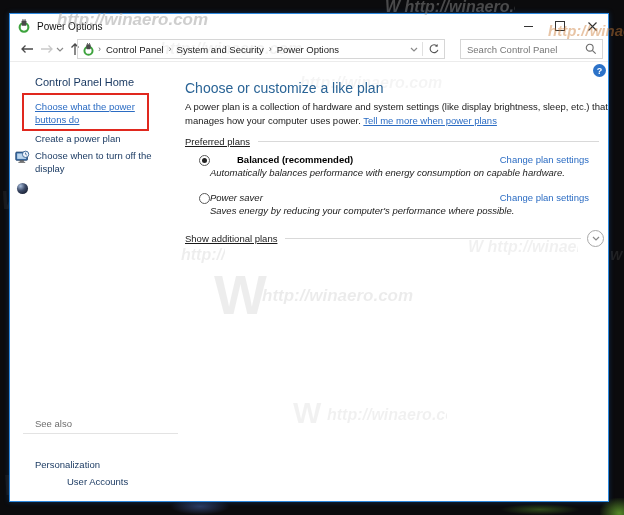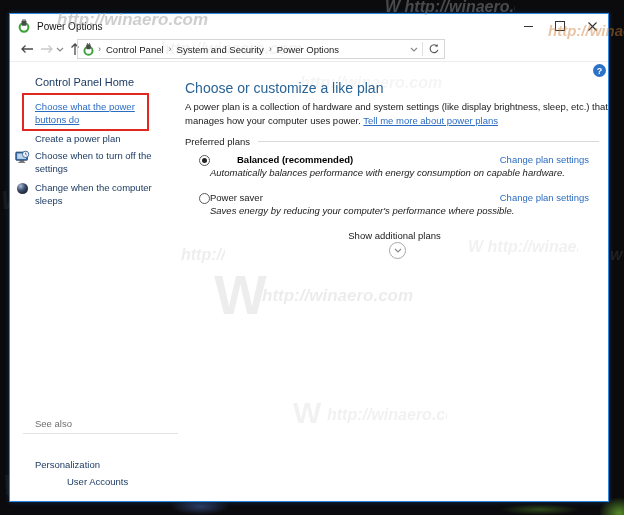--- a/index.html
+++ b/index.html
@@ -94,32 +94,32 @@
 
   
   .help-btn{left:583px;top:2px;width:13px;height:13px;border-radius:50%;background:#2c72c8;color:#fff;
     display:flex;align-items:center;justify-content:center;font-size:9px;font-weight:bold;cursor:pointer;}
   .page-heading{left:175px;top:18px;font-size:14px;color:#2a6496;}
   .intro{left:175px;top:38px;width:424px;line-height:14px;color:#1a1a1a;}
   .link{color:#2b6cc3;text-decoration:underline;cursor:pointer;}
   .action-link{color:#2b6cc3;text-decoration:none;cursor:pointer;}
   .group-row{display:flex;align-items:center;}
   .gr-preferred{left:175px;right:9px;top:74px;}
-  .gr-additional{left:175px;right:4px;top:168px;flex-direction:column;}
-  .group-label{white-space:nowrap;color:#1a1a1a;}
+  .gr-additional{left:175px;right:4px;top:168px;}
+  .group-label{white-space:nowrap;color:#1a1a1a;text-decoration:underline;}
   .rule{flex:1;border-top:1px solid #d9d9d9;margin-left:8px;}
   .chev-circle{width:15px;height:15px;border:1px solid #a8a8a8;border-radius:50%;margin-left:6px;
     display:flex;align-items:center;justify-content:center;flex:0 0 auto;cursor:pointer;background:#fff;}
   .radio{width:11px;height:11px;border:1px solid #5a5a5a;border-radius:50%;box-sizing:border-box;position:absolute;cursor:pointer;background:#fff;}
   .radio.checked::after{content:"";position:absolute;left:2px;top:2px;width:5px;height:5px;border-radius:50%;background:#222;}
   .r1{left:189px;top:93px;}
   .r2{left:189px;top:131px;}
   .plan-name{left:200px;top:92px;}
   .pn1{font-weight:bold;color:#000;padding-left:27px;}
-  .pn2{top:130px;}
+  .pn2{top:130px;font-style:italic;}
   .plan-desc{left:200px;color:#1a1a1a;font-style:italic;}
   .pd1{top:105px;}
   .pd2{top:143px;}
   .act{top:92px;right:19px;text-align:right;}
   .act2{top:130px;}
   svg{display:block;}
 </style>
 </head>
 <body>
 
@@ -210,62 +210,68 @@
       </span>
       <span class="addr-div"></span>
       <span class="refresh-btn">
         <svg width="12" height="12" viewBox="0 0 16 16">
           <path d="M13.2 9.2 A5.3 5.3 0 1 1 12.4 4.4" fill="none" stroke="#555" stroke-width="1.5"></path>
           <path d="M12.8 1.2 L12.8 4.8 L9.2 4.8 Z" fill="#555"></path>
         </svg>
       </span>
     </div>
 
+    <div class="searchbox">
+      <input type="text" placeholder="Search Control Panel" style="">
+      <svg class="search-icon" viewBox="0 0 14 14">
+        <circle cx="5.5" cy="5.5" r="4" fill="none" stroke="#6d6d6d" stroke-width="1.3"></circle>
+        <path d="M8.8 8.8 L12.5 12.5" stroke="#6d6d6d" stroke-width="1.3"></path>
+      </svg>
+    </div>
   </div>
 
   <div class="win-body">
 
     <div class="abs help-btn">
         <span>?</span>
       </div>
 
     <div class="abs cph">Control Panel Home</div>
     <div class="abs highlight-box"></div>
     <a class="abs task t2">Create a power plan</a>
     <a class="abs task task-hot t1">Choose what the power buttons do</a>
     <svg class="abs task-icon ti3" viewBox="0 0 16 16">
       <rect x="0.8" y="2.2" width="12.5" height="8.8" rx="1" fill="#3a6ea5" stroke="#1d3c66" stroke-width="0.8"></rect>
       <rect x="2.3" y="3.7" width="9.5" height="5.8" fill="#bcd6ee"></rect>
       <rect x="5" y="11" width="4.5" height="1.6" fill="#555"></rect>
       <rect x="3.6" y="12.6" width="7.3" height="1.2" fill="#777"></rect>
       <circle cx="11.3" cy="4.6" r="3.4" fill="#eef3fa" stroke="#2d5b8e" stroke-width="0.9"></circle>
       <path d="M11.3 2.8 V4.6 L12.6 5.4" fill="none" stroke="#2d5b8e" stroke-width="0.9"></path>
     </svg>
-    <a class="abs task t3">Choose when to turn off the settings</a>
+    <a class="abs task t3">Choose when to turn off the display</a>
     <svg class="abs task-icon ti4" viewBox="0 0 16 16">
       <defs>
         <radialGradient id="moonGrad" cx="32%" cy="28%" r="85%">
           <stop offset="0%" stop-color="#a8bddb"></stop>
           <stop offset="50%" stop-color="#3c4a68"></stop>
           <stop offset="100%" stop-color="#141b2b"></stop>
         </radialGradient>
       </defs>
       <circle cx="8" cy="8" r="6.8" fill="url(#moonGrad)"></circle>
     </svg>
-    <a class="abs task t4">Change when the computer sleeps</a>
 
     <div class="abs seealso-sep"></div>
     <div class="abs seealso-label">See also</div>
     <a class="abs task sa1">Personalization</a>
     <a class="abs task sa2">User Accounts</a>
 
     <div class="abs page-heading">Choose or customize a like plan</div>
     <div class="abs intro">
       <span>A power plan is a collection of hardware and system settings (like display brightness, sleep, etc.) that manages how your computer uses power.</span>
-      <a class="link">Tell me more about power plans</a>
+      <a class="link">Tell me more when power plans</a>
     </div>
 
     <div class="abs group-row gr-preferred">
       <span class="group-label">Preferred plans</span>
       <span class="rule"></span>
     </div>
 
     <span class="radio checked r1"></span>
     <span class="abs plan-name pn1">Balanced (recommended)</span>
     <a class="abs action-link act">Change plan settings</a>

